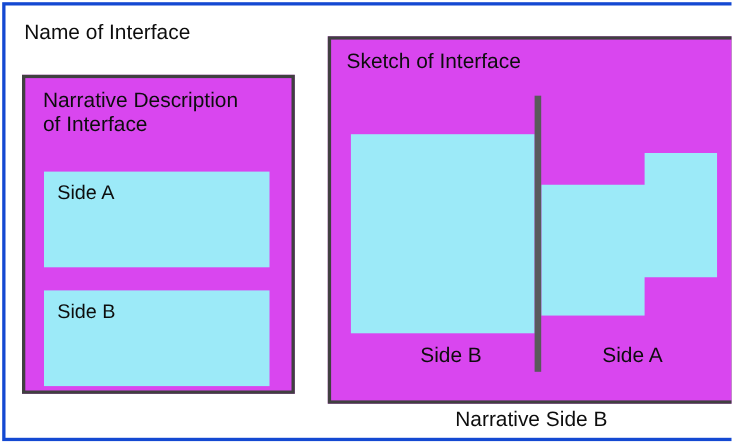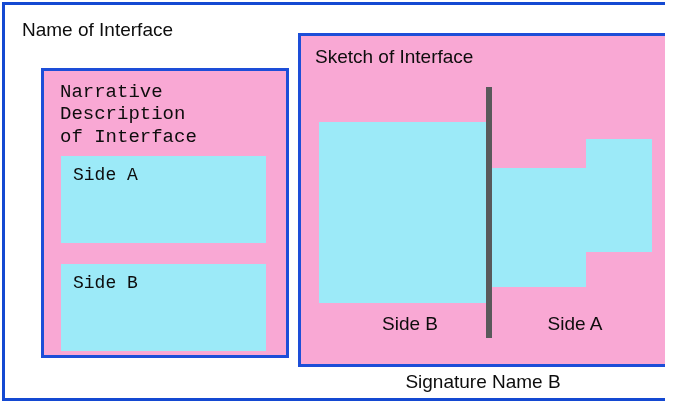--- a/index.html
+++ b/index.html
@@ -58,31 +58,30 @@
     text-align: center;
   }
 
   .box-label {
     font-size: 18px;
   }
 
   
   .panel {
     position: absolute;
-    border: 3px solid #1d4ed8;
+    border: 3px solid #404040;
     box-sizing: border-box;
-    background: #f9a8d4;
+    background: #d946ef;
   }
 
   .narrative-panel {
-    left: 36px;
+    left: 15px;
     top: 63px;
     width: 248px;
     height: 290px;
-    font-family: Liberation Mono, monospace;
   }
 
   .sketch-panel {
     left: 293px;
     top: 28px;
     width: 370px;
     height: 334px;
   }
 
   
@@ -205,16 +204,16 @@
       </svg>
 
       <div class="divider-line"></div>
 
       <div class="txt shape-label sketch-label-b">Side B</div>
 
       <div class="txt shape-label sketch-label-a">Side A</div>
 
     </div>
 
-    <div class="txt sig-label sig-b">Signature Name B</div>
+    <div class="txt sig-label sig-b">Narrative Side B</div>
 
   </div>
 </div>
 
 </body></html>

